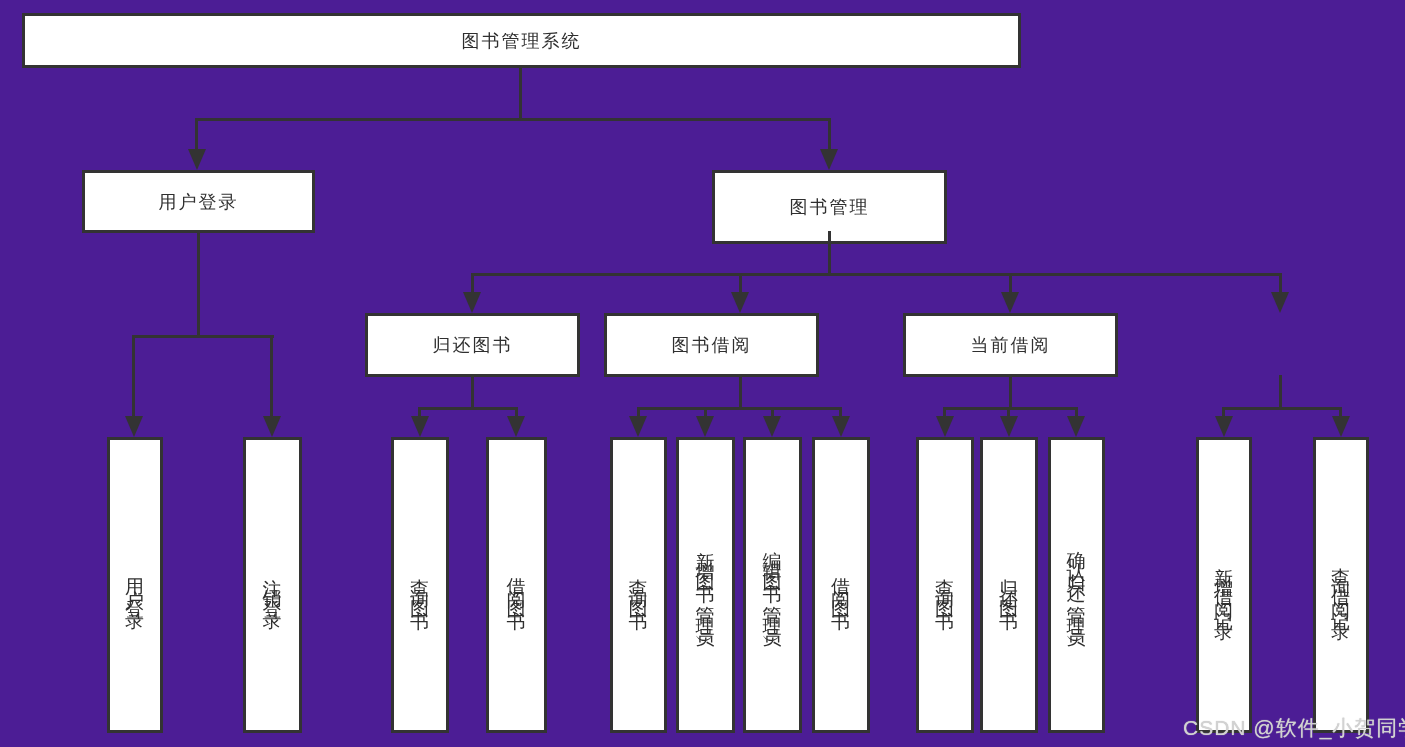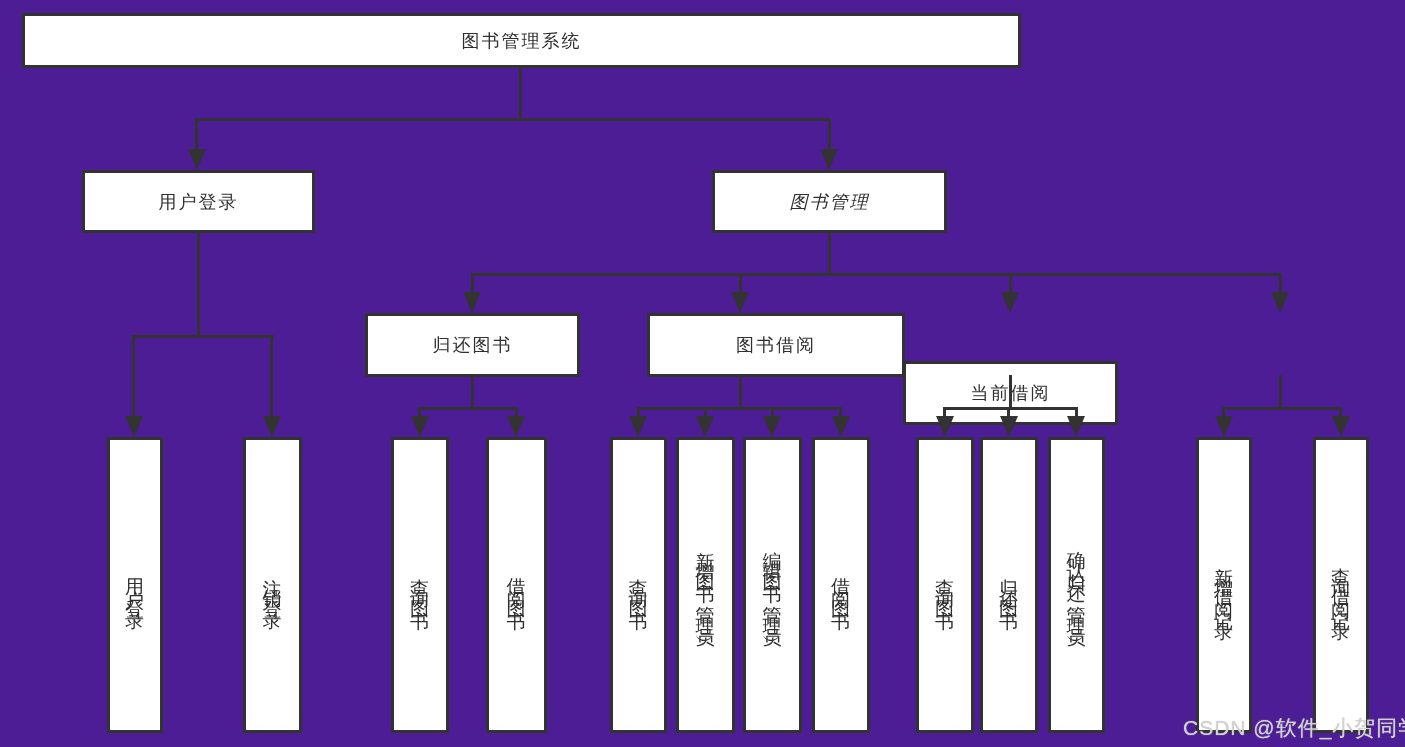--- a/index.html
+++ b/index.html
@@ -62,21 +62,21 @@
   <div class="vline" style="left:519px; top:68px; width:3px; height:52px;"></div>
   <div class="hline" style="left:195px; top:118px; width:636px; height:3px;"></div>
   <div class="vline" style="left:195px; top:118px; width:3px; height:33px;"></div>
   <div class="arrow" style="left:188px; top:149px;"></div>
   <div class="vline" style="left:828px; top:118px; width:3px; height:33px;"></div>
   <div class="arrow" style="left:820px; top:149px;"></div>
 
   <div class="node h" style="left:82px; top:170px; width:233px; height:63px;">
     <span>用户登录</span>
   </div>
-  <div class="node h" style="left:712px; top:170px; width:235px; height:63px;font-style:italic;">
+  <div class="node h" style="left:712px; top:170px; width:235px; height:74px;">
     <span>图书管理</span>
   </div>
 
   <div class="vline" style="left:197px; top:231px; width:3px; height:106px;"></div>
   <div class="hline" style="left:132px; top:335px; width:142px; height:3px;"></div>
   <div class="vline" style="left:132px; top:335px; width:3px; height:83px;"></div>
   <div class="arrow" style="left:125px; top:416px;"></div>
   <div class="vline" style="left:270px; top:335px; width:3px; height:83px;"></div>
   <div class="arrow" style="left:263px; top:416px;"></div>
 
@@ -87,24 +87,24 @@
   <div class="vline" style="left:739px; top:273px; width:3px; height:21px;"></div>
   <div class="arrow" style="left:731px; top:292px;"></div>
   <div class="vline" style="left:1009px; top:273px; width:3px; height:21px;"></div>
   <div class="arrow" style="left:1001px; top:292px;"></div>
   <div class="vline" style="left:1279px; top:273px; width:3px; height:21px;"></div>
   <div class="arrow" style="left:1271px; top:292px;"></div>
 
   <div class="node h" style="left:365px; top:313px; width:215px; height:64px;">
     <span>归还图书</span>
   </div>
-  <div class="node h" style="left:647px; top:313px; width:258px; height:64px;">
+  <div class="node h" style="left:604px; top:313px; width:215px; height:64px;">
     <span>图书借阅</span>
   </div>
-  <div class="node h" style="left:903px; top:313px; width:215px; height:64px;margin-top:48px;">
+  <div class="node h" style="left:903px; top:313px; width:215px; height:64px;">
     <span>当前借阅</span>
   </div>
 
   <div class="vline" style="left:471px; top:375px; width:3px; height:34px;"></div>
   <div class="hline" style="left:418px; top:407px; width:100px; height:3px;"></div>
   <div class="vline" style="left:418px; top:407px; width:3px; height:12px;"></div>
   <div class="arrow" style="left:411px; top:416px;"></div>
   <div class="vline" style="left:515px; top:407px; width:3px; height:12px;"></div>
   <div class="arrow" style="left:507px; top:416px;"></div>
 

